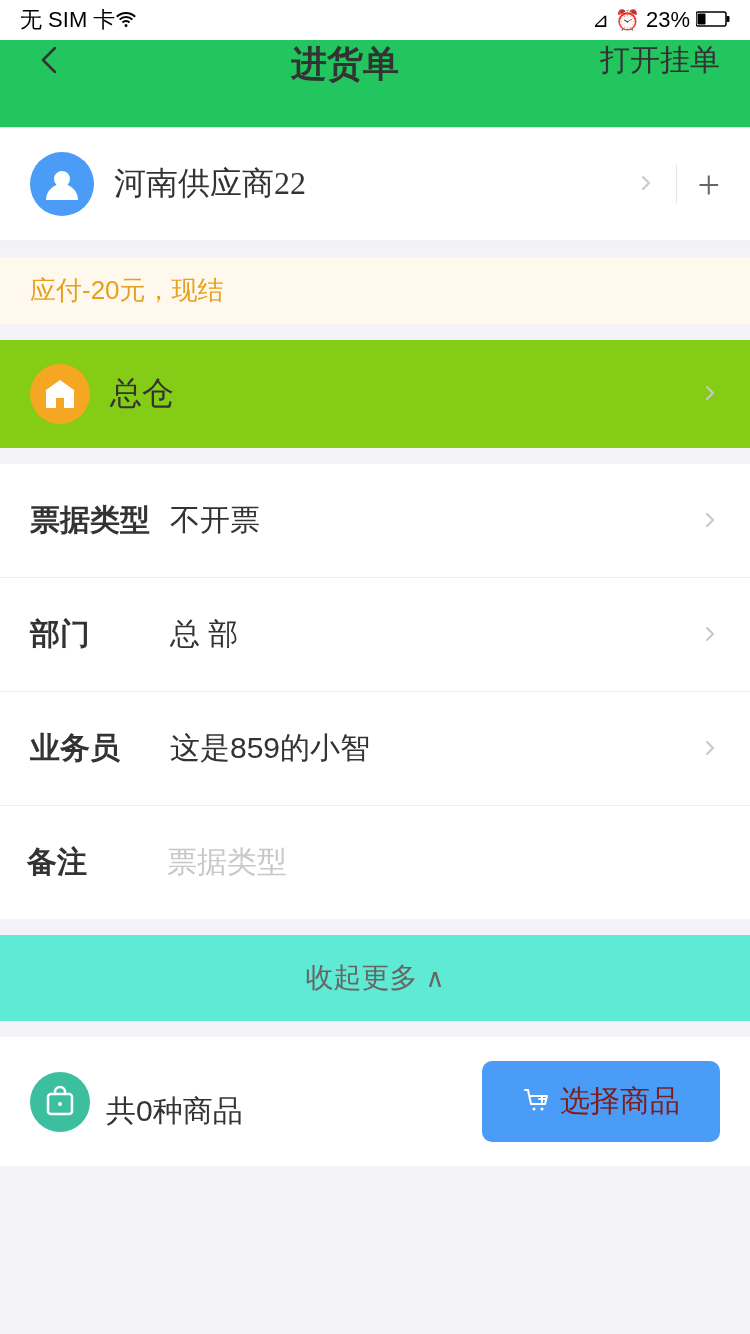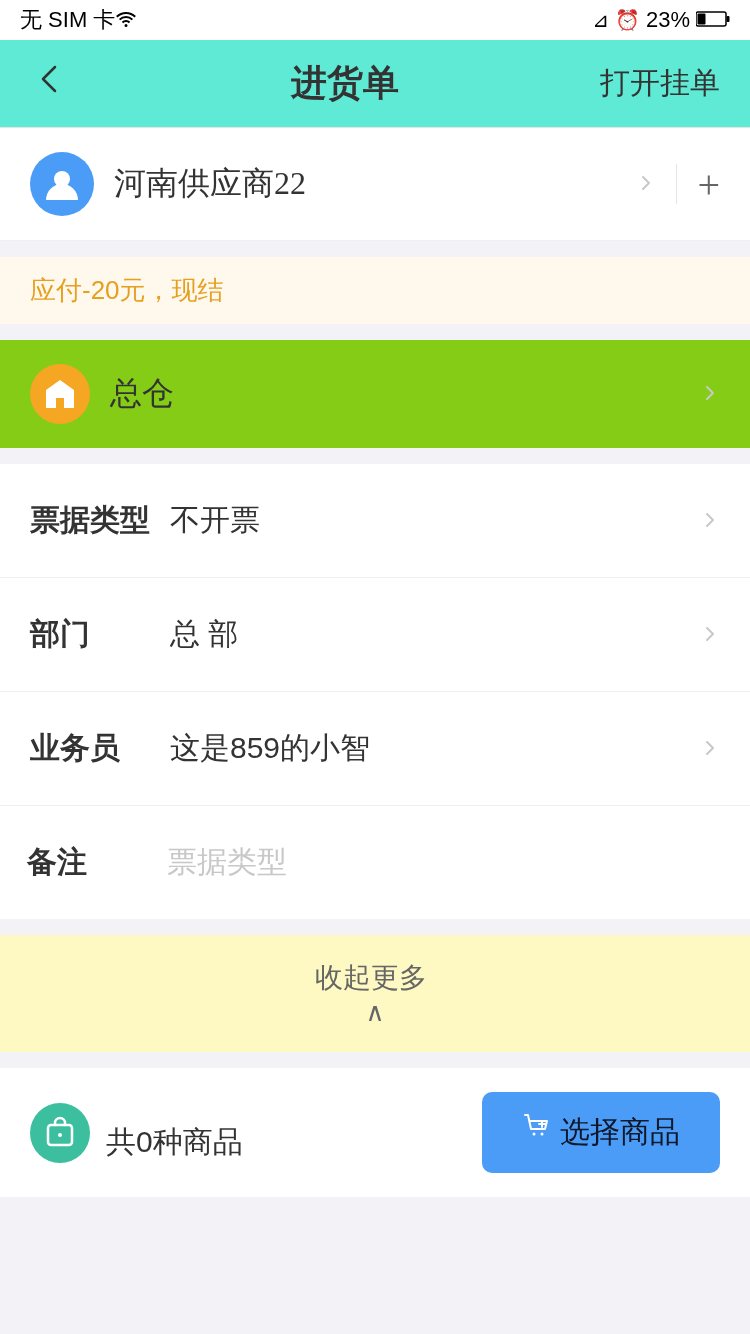--- a/index.html
+++ b/index.html
@@ -26,23 +26,23 @@
       color: #000;
     }
     .status-left { display: flex; align-items: center; gap: 0; font-size: 22px; }
     .status-center { font-size: 28px; font-weight: 500; }
     .status-right { display: flex; align-items: center; gap: 6px; font-size: 22px; }
 
     
     .nav-bar {
       width: 100%;
       height: 88px;
-      background: #5eead4;
-      display: flex;
-      align-items: center;
+      background: #22c55e;
+      display: flex;
+      align-items: flex-start;
       justify-content: space-between;
       padding: 0 30px;
       border-bottom: 1px solid #e5e5e5;
     }
     .nav-back {
       font-size: 36px;
       color: #333;
       cursor: pointer;
       width: 60px;
     }
@@ -174,30 +174,29 @@
       color: #333;
     }
     .form-placeholder {
       flex: 1;
       font-size: 30px;
       color: #c8c8c8;
     }
 
     
     .collapse-row {
-      background: #fef9c3;
+      background: #5eead4;
       display: flex;
       align-items: center;
       justify-content: center;
       padding: 24px 30px;
       margin-bottom: 16px;
       font-size: 28px;
       color: #666;
       cursor: pointer;
-      flex-direction: column;
     }
     .collapse-text { margin-right: 8px; }
 
     
     .bottom-row {
       background: #fff;
       display: flex;
       align-items: center;
       justify-content: space-between;
       padding: 24px 30px;
@@ -213,26 +212,26 @@
       margin-right: 16px;
       flex-shrink: 0;
     }
     .product-count {
       font-size: 30px;
       color: #333;
       flex: 1;
     }
     .select-btn {
       background: #4a9cf6;
-      color: #0f172a;
+      color: #7f1d1d;
       font-size: 30px;
       border-radius: 10px;
       padding: 20px 40px;
       display: flex;
-      align-items: flex-start;
+      align-items: flex-end;
       gap: 10px;
       cursor: pointer;
       border: none;
       outline: none;
     }
 
     
     .page-bg {
       background: #f2f2f7;
       flex: 1;

